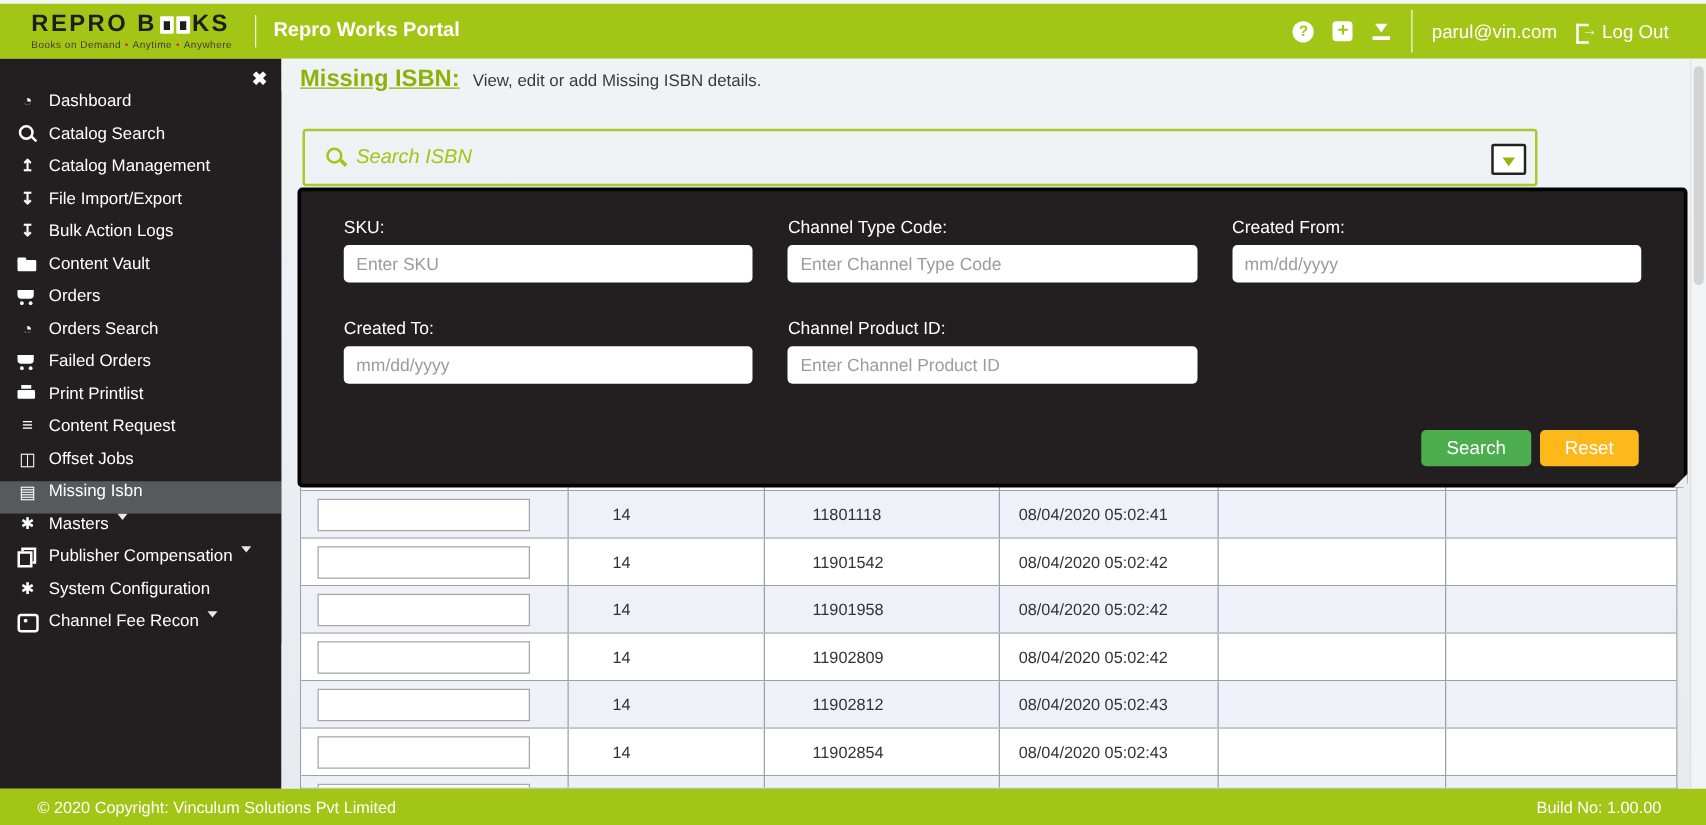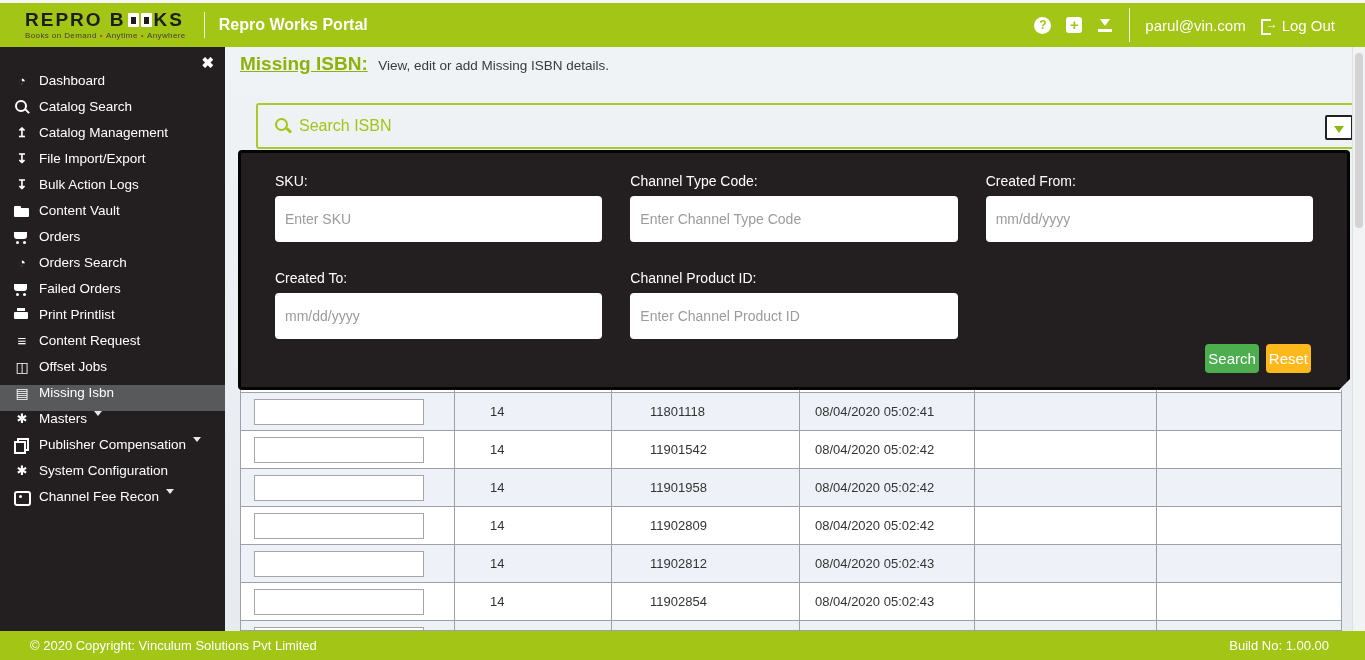--- a/index.html
+++ b/index.html
@@ -62,36 +62,36 @@
   .icon-pages::after { content:""; position:absolute; left:2px; top:4px; width:8px; height:9px; border:2px solid #fff; background:var(--item-bg); }
   .icon-coin::before { content:""; position:absolute; left:2px; top:2px; width:13px; height:11px; border:2px solid #fff; border-radius:3px; }
   .icon-coin::after { content:""; position:absolute; left:7px; top:6px; width:3px; height:3px; background:#fff; border-radius:50%; }
 
   
   .main { position:absolute; left:225px; top:47px; right:0; bottom:29px; background:linear-gradient(#f0f3f6, #e7ebf0); overflow:hidden; }
   .page-head { position:absolute; left:15px; top:6px; }
   .page-title { color:#8fb20a; font-size:19px; font-weight:bold; text-decoration:underline; }
   .page-sub { color:#3a3a3a; font-size:13.5px; margin-left:6px; }
 
-  .search-box { position:absolute; left:31px; top:56px; width:1106px; height:46px; border:2px solid #a9c92c; border-radius:3px; cursor:pointer; }
+  .search-box { position:absolute; left:17px; top:56px; width:988px; height:46px; border:2px solid #a9c92c; border-radius:3px; cursor:pointer;font-style:italic; }
   .search-box-label { position:absolute; left:16px; top:12px; display:flex; align-items:center; color:#a3c515; font-size:16px; }
   .mag-icon { width:18px; height:18px; position:relative; margin-right:7px; }
   .mag-icon::before { content:""; position:absolute; left:1px; top:1px; width:9px; height:9px; border:2.5px solid #a3c515; border-radius:50%; }
   .mag-icon::after { content:""; position:absolute; left:12px; top:12px; width:6px; height:2.5px; background:#a3c515; transform:rotate(45deg); }
   .collapse-btn { position:absolute; right:7px; top:10px; width:28px; height:25px; background:#fff; border:2px solid #222; border-radius:2px; cursor:pointer; }
   .collapse-btn::after { content:""; position:absolute; left:7px; top:9px; border-left:5px solid transparent; border-right:5px solid transparent; border-top:7px solid #8fb80e; }
 
   .search-panel { position:absolute; left:13px; top:103px; width:1112px; height:240px; background:#231f20; border:3px solid #040404; border-radius:4px; z-index:6; padding:20px 34px 12px; }
   .search-panel::after { content:""; position:absolute; right:-3px; bottom:-3px; border-bottom:11px solid #e9edf1; border-left:11px solid transparent; }
   .form-grid { display:grid; grid-template-columns:1fr 1fr 1fr; column-gap:32px; row-gap:11px;gap:28px; }
   .field label { display:block; color:#fff; font-size:14px; margin-bottom:7px; }
-  .field input { width:100%; height:46px; border:none; border-radius:4px; padding:0 10px; font-size:14px; color:#c2410c; font-family:"Liberation Sans", sans-serif; background:#fff; }
+  .field input { width:100%; height:30px; border:none; border-radius:4px; padding:0 10px; font-size:14px; color:#c2410c; font-family:"Liberation Sans", sans-serif; background:#fff; }
   .field input::placeholder { color:#9b9b9b; }
   .btn-row { position:absolute; right:36px; bottom:14px; display:flex; gap:7px; }
-  .btn { border:none; border-radius:4px; color:#fff; font-size:15px; padding:6px 3px; cursor:pointer; font-family:"Liberation Sans", sans-serif; }
+  .btn { border:none; border-radius:4px; color:#fff; font-size:15px; padding:6px 20px; cursor:pointer; font-family:"Liberation Sans", sans-serif; }
   .btn-search { background:#4cae4f; }
   .btn-reset { background:#fdb81c; }
 
   
   .isbn-table { position:absolute; left:15px; top:336px; width:1102px; height:248px; overflow:hidden; border:1px solid #9aa1a8; border-top:none; background:#fff; z-index:1; }
   .trow { display:flex; height:38px; border-bottom:1px solid #9aa1a8; }
   .trow.sliver { height:10px; background:#fff; }
   .trow.odd { background:#eef2f8; }
   .trow.even { background:#fff; }
   .tcell { border-right:1px solid #9aa1a8; height:100%; font-size:13px; color:#333; line-height:38px; overflow:hidden; }

